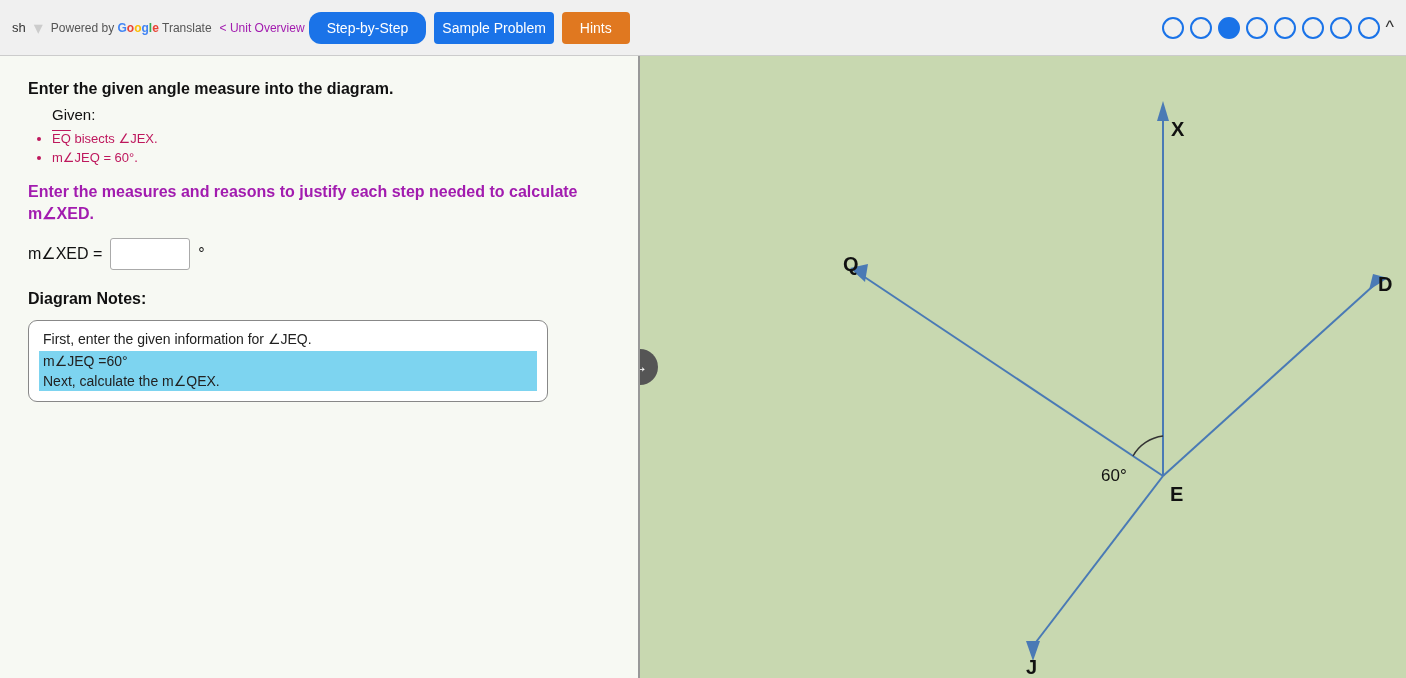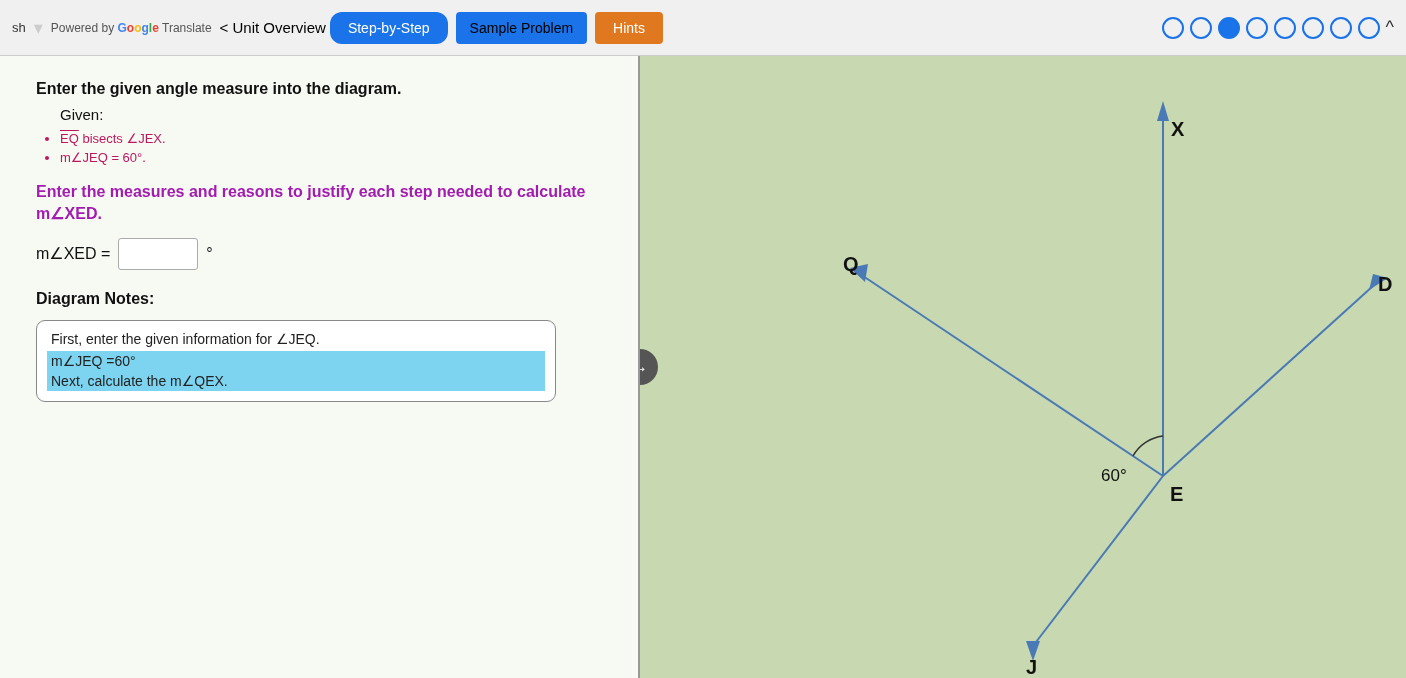--- a/index.html
+++ b/index.html
@@ -33,46 +33,46 @@
       color: #333;
     }
     .translate-badge {
       font-size: 12px;
       color: #555;
     }
     .translate-badge span.google {
       color: #4285F4; font-weight: bold;
     }
     .unit-overview-link {
-      font-size: 15px;
-      color: #000000;
+      font-size: 12px;
+      color: #a21caf;
       cursor: pointer;
       text-decoration: none;
     }
     .nav-buttons {
       display: flex;
       gap: 8px;
       margin-left: 4px;
     }
     .btn-step {
       background: #1a73e8;
       color: white;
       border: none;
       border-radius: 12px;
       padding: 8px 18px;
       font-size: 14px;
       cursor: pointer;
       font-weight: 500;
     }
     .btn-sample {
       background: #1a73e8;
-      color: #000000;
+      color: #ffffff;
       border: none;
       border-radius: 4px;
-      padding: 8px 14px;
+      padding: 8px 8px;
       font-size: 14px;
       cursor: pointer;
       font-weight: 500;
     }
     .btn-hints {
       background: #e07820;
       color: white;
       border: none;
       border-radius: 4px;
       padding: 8px 18px;
@@ -105,21 +105,21 @@
     
     .main-content {
       display: flex;
       height: calc(678px - 56px);
     }
 
     
     .left-panel {
       width: 640px;
       background: rgba(255,255,255,0.85);
-      padding: 24px 36px;
+      padding: 24px 28px;
       border-right: 2px solid #999;
       position: relative;
       overflow-y: auto;
     }
     .instruction-title {
       font-size: 16px;
       font-weight: bold;
       color: #111;
       margin-bottom: 8px;
     }

